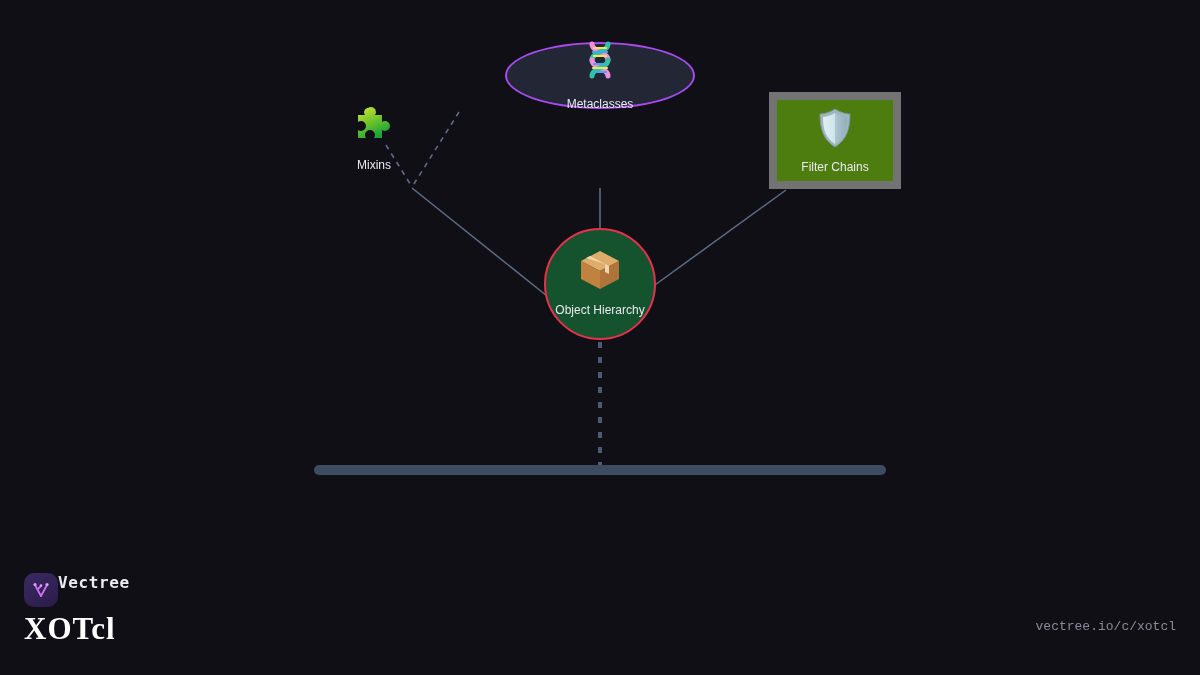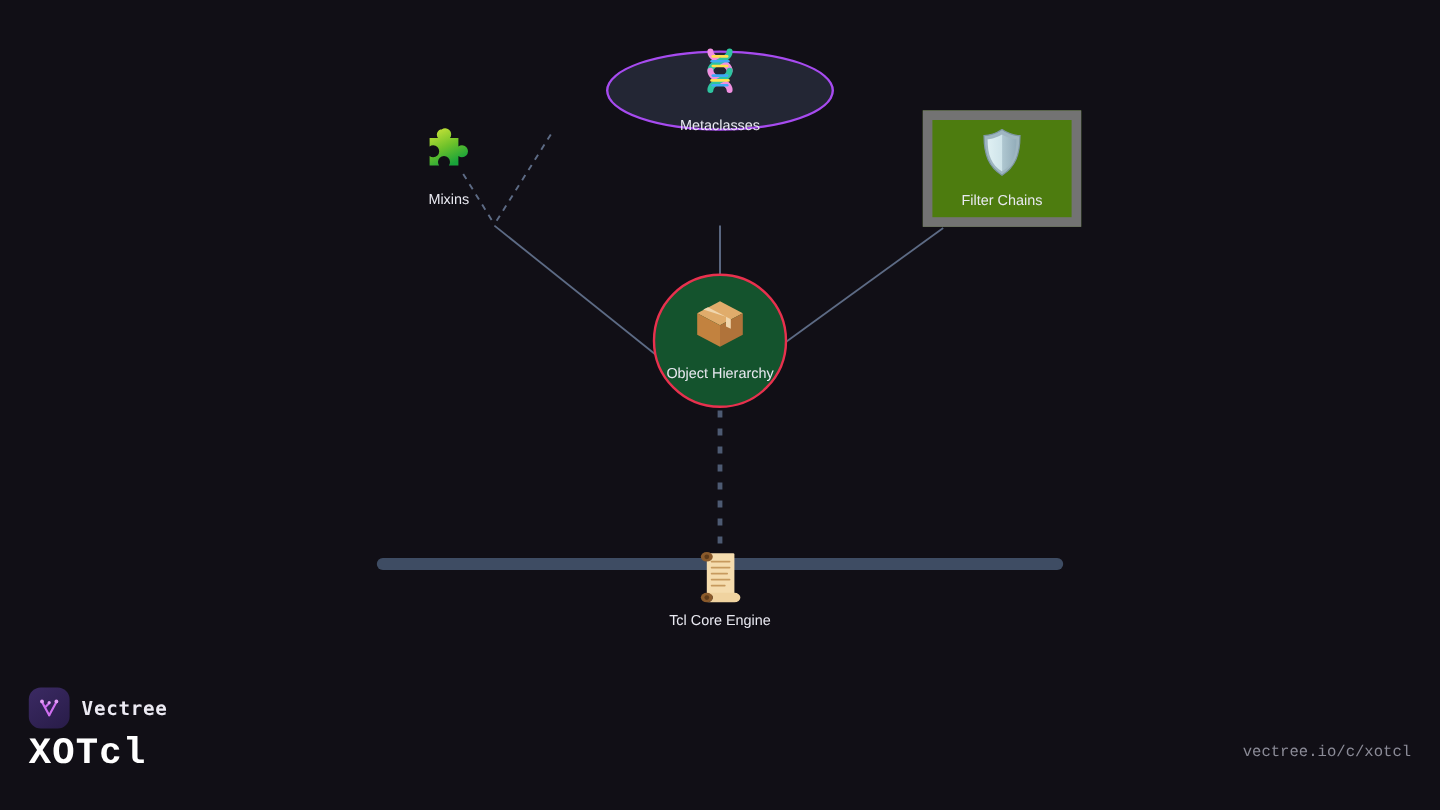--- a/index.html
+++ b/index.html
@@ -117,22 +117,21 @@
 
   .node-icon { display: block; }
 
   
   #footer { position: absolute; left: 0; bottom: 0; width: 1200px; height: 120px; }
   #brand-row {
     position: absolute;
     left: 24px;
     top: 18px;
     display: flex;
-    align-items: center;
-    gap: 10px;
+    align-items: flex-start;
   }
   #brand-logo {
     width: 34px;
     height: 34px;
     border-radius: 10px;
     background: linear-gradient(145deg, #3b2a63 0%, #281c48 100%);
     display: flex;
     align-items: center;
     justify-content: center;
   }
@@ -140,21 +139,21 @@
     font-family: "DejaVu Sans Mono", monospace;
     font-size: 16px;
     font-weight: bold;
     letter-spacing: 0.6px;
     color: #eceaf3;
   }
   #page-title {
     position: absolute;
     left: 24px;
     top: 56px;
-    font-family: Liberation Mono, monospace;
+    font-family: Liberation Serif, serif;
     font-size: 31px;
     font-weight: bold;
     letter-spacing: 1px;
     color: #ffffff;
   }
   #footer-url {
     position: absolute;
     right: 24px;
     top: 64px;
     font-family: Liberation Mono, monospace;
@@ -245,40 +244,20 @@
       <svg width="46" height="46" viewBox="0 0 46 46" xmlns="http://www.w3.org/2000/svg">
         <polygon points="23,4 42,14 23,24 4,14" fill="#e0ac6b"></polygon>
         <polygon points="4,14 23,24 23,42 4,32" fill="#c2823f"></polygon>
         <polygon points="42,14 23,24 23,42 42,32" fill="#b0733a"></polygon>
         <polygon points="13,9 32,19 32,27 28,25 28,17 9,11" fill="#f0d6ad"></polygon>
       </svg>
     </span>
     <span class="node-label">Object Hierarchy</span>
   </div>
 
-  <div class="node" id="node-tclcoreengine">
-    <span class="node-icon">
-      <svg width="44" height="46" viewBox="0 0 44 46" xmlns="http://www.w3.org/2000/svg">
-        <rect x="11" y="5" width="23" height="35" rx="1" fill="#f5dcae"></rect>
-        <g stroke="#c79a5e" stroke-width="1.4" stroke-linecap="round">
-          <line x1="15" y1="12" x2="30" y2="12"></line>
-          <line x1="15" y1="17" x2="30" y2="17"></line>
-          <line x1="15" y1="22" x2="28" y2="22"></line>
-          <line x1="15" y1="27" x2="30" y2="27"></line>
-          <line x1="15" y1="32" x2="26" y2="32"></line>
-        </g>
-        <ellipse cx="11" cy="8" rx="5" ry="4" fill="#8a5a2b"></ellipse>
-        <ellipse cx="11" cy="8" rx="2" ry="2" fill="#5e3b1a"></ellipse>
-        <path d="M11 38 h23 a5 4 0 0 1 0 8 h-23 a5 4 0 0 0 0-8 z" fill="#f0d3a0"></path>
-        <ellipse cx="11" cy="42" rx="5" ry="4" fill="#8a5a2b"></ellipse>
-        <ellipse cx="11" cy="42" rx="2" ry="2" fill="#5e3b1a"></ellipse>
-      </svg>
-    </span>
-    <span class="node-label">Tcl Core Engine</span>
-  </div>
 
 </div>
 
 <div id="footer">
   <div id="brand-row">
     <span id="brand-logo">
       <svg width="22" height="22" viewBox="0 0 22 22" xmlns="http://www.w3.org/2000/svg">
         <g stroke="#cf6ff0" stroke-width="1.8" stroke-linecap="round" fill="none">
           <line x1="5" y1="6" x2="11" y2="17"></line>
           <line x1="17" y1="6" x2="11" y2="17"></line>

